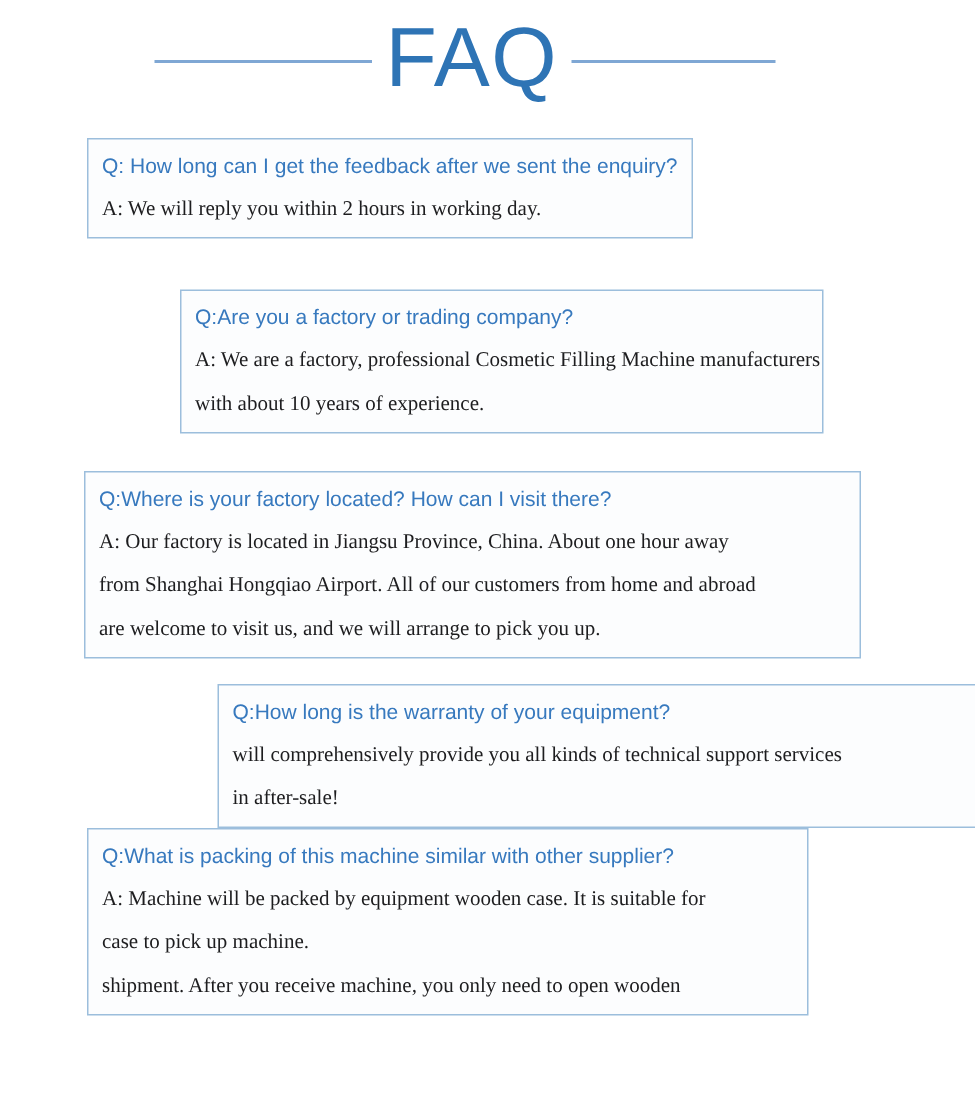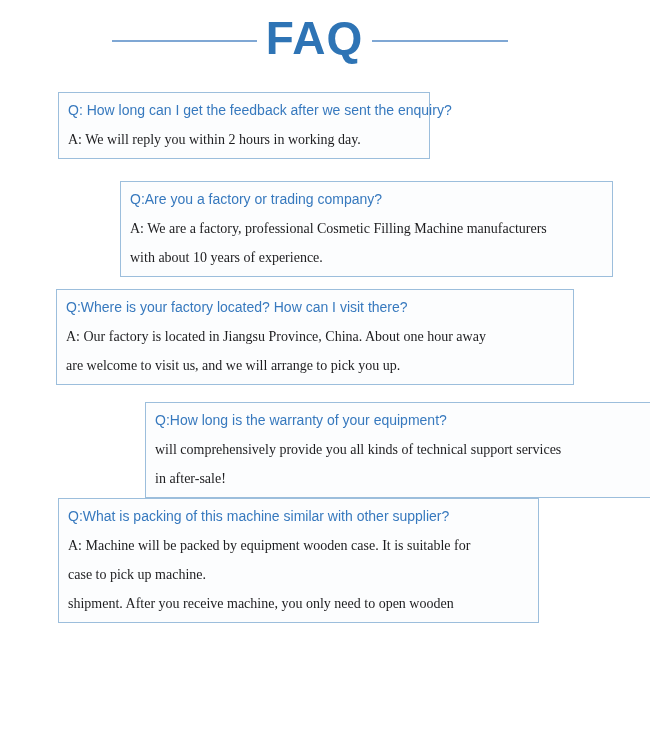--- a/index.html
+++ b/index.html
@@ -36,22 +36,22 @@
   }
   .header .rule {
     height: 2px;
     background: var(--divider-line);
     flex: 0 0 auto;
   }
   .header .rule-left  { width: 145px; }
   .header .rule-right { width: 136px; }
   .page-title {
     color: var(--title-blue);
-    font-size: 46px;
-    font-weight: bold;
+    font-size: 56px;
+    font-weight: normal;
     letter-spacing: 1px;
     line-height: 1;
     padding: 0 9px 6px 9px;
     white-space: nowrap;
   }
   
   .faq-list {
     position: absolute;
     left: 0;
     top: 88px;
@@ -66,23 +66,23 @@
   }
   .faq-question {
     color: var(--question-blue);
     white-space: nowrap;
   }
   .faq-answer-line {
     color: var(--answer-black);
     white-space: nowrap;
     font-family: Liberation Serif, serif;
   }
-  .box-1 { margin-left: 58px;  width: 372px; margin-top: 4px;  }
-  .box-2 { margin-left: 120px; width: 493px; margin-top: 22px; }
-  .box-3 { margin-left: 56px;  width: 518px; margin-top: 12px; }
+  .box-1 { margin-left: 58px;  width: 404px; margin-top: 4px;  }
+  .box-2 { margin-left: 120px; width: 429px; margin-top: 34px; }
+  .box-3 { margin-left: 56px;  width: 518px; margin-top: 25px; }
   .box-4 { margin-left: 145px; width: 544px; margin-top: 17px; }
   .box-5 { margin-left: 58px;  width: 481px; }
 </style>
 </head>
 <body>
 
 <div class="page">
 
   <div class="header">
     <div class="rule rule-left"></div>
@@ -99,20 +99,21 @@
 
     <div class="faq-box box-2">
       <div class="faq-question">Q:Are you a factory or trading company?</div>
       <div class="faq-answer-line">A: We are a factory, professional Cosmetic Filling Machine manufacturers</div>
       <div class="faq-answer-line">with about 10 years of experience.</div>
     </div>
 
     <div class="faq-box box-3">
       <div class="faq-question">Q:Where is your factory located? How can I visit there?</div>
       <div class="faq-answer-line">A: Our factory is located in Jiangsu Province, China. About one hour away</div>
+      <div class="faq-answer-line">from Shanghai Hongqiao Airport. All of our customers from home and abroad</div>
       <div class="faq-answer-line">are welcome to visit us, and we will arrange to pick you up.</div>
     </div>
 
     <div class="faq-box box-4">
       <div class="faq-question">Q:How long is the warranty of your equipment?</div>
       <div class="faq-answer-line">will comprehensively provide you all kinds of technical support services</div>
       <div class="faq-answer-line">in after-sale!</div>
     </div>
 
     <div class="faq-box box-5">

